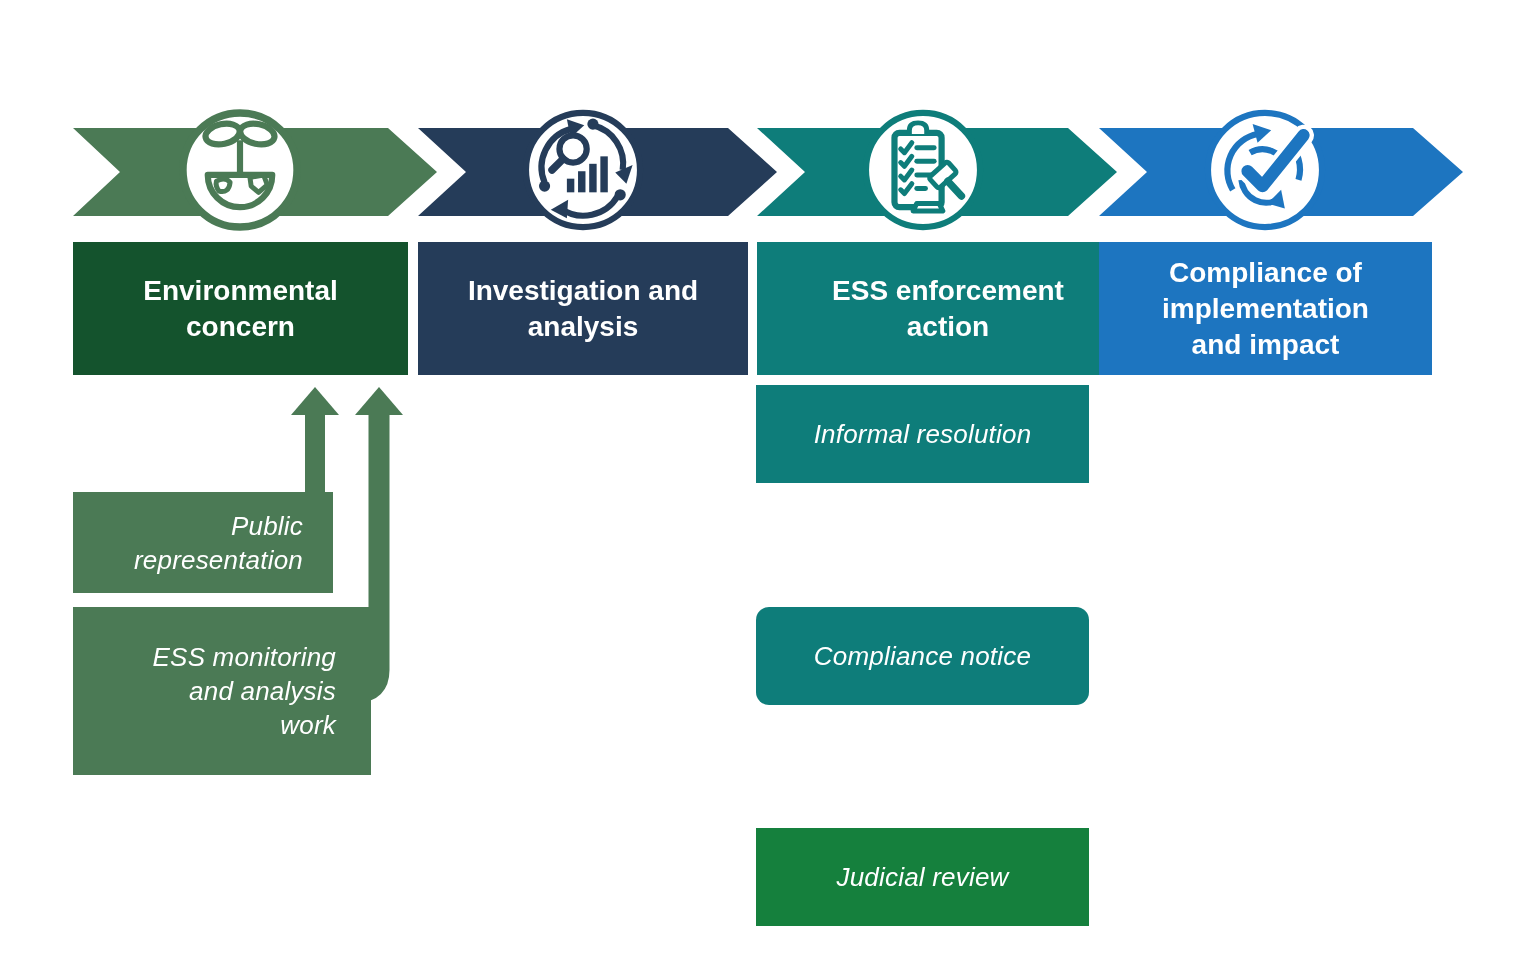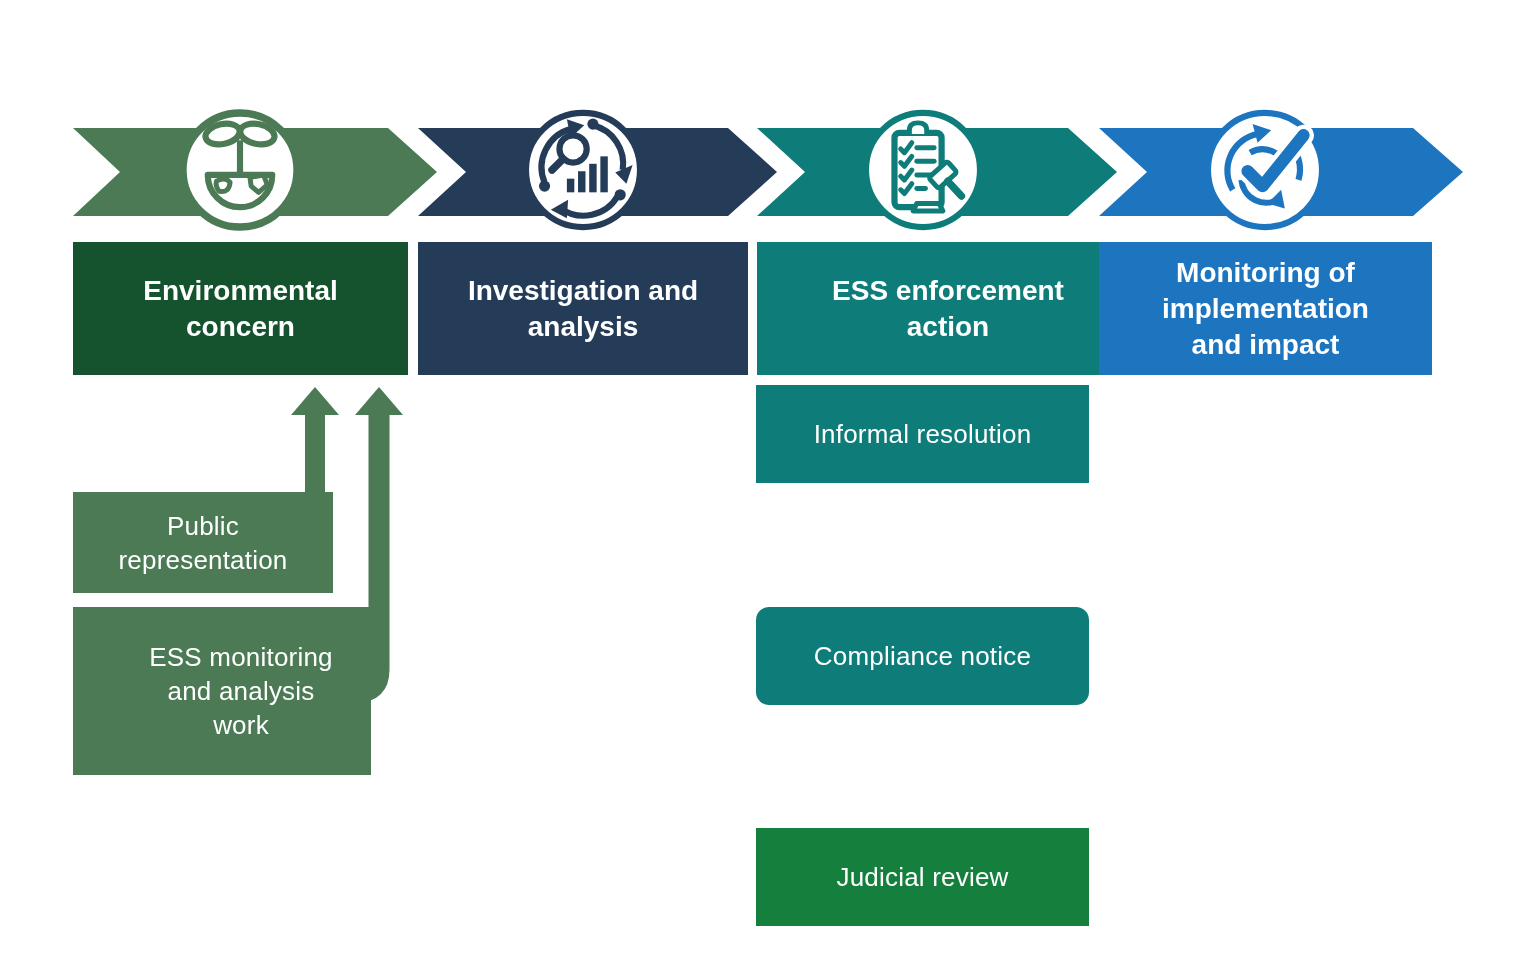--- a/index.html
+++ b/index.html
@@ -29,24 +29,24 @@
   .icon-badge{position:absolute;top:108px;width:124px;height:124px;z-index:3;}
   .icon-badge svg{display:block;width:124px;height:124px;}
   .icon-1{left:178px;}
   .icon-2{left:521px;}
   .icon-3{left:861px;}
   .icon-4{left:1203px;}
   .sub-box{
     position:absolute;z-index:2;
     display:flex;align-items:center;justify-content:center;
     color:#fff;font-weight:400;font-size:26px;line-height:34px;
-    text-align:center;letter-spacing:0.2px;
+    text-align:center;letter-spacing:0.2px;font-style:italic;
   }
   .sub-box span{display:block;}
-  .green-input{left:73px;width:260px;}
+  .green-input{left:73px;width:260px;text-align:right;}
   .gi-0{top:492px;height:101px;}
   .gi-1{top:607px;height:168px;}
   .gi-1 span{max-width:190px;}
   .gi-0 span{max-width:200px;}
   .teal-option{left:756px;width:333px;height:98px;}
   .to-0{top:385px;}
   .to-1{top:496px;}
   .to-2{top:607px;border-radius:13px;}
   .to-3{top:717px;}
   .to-4{top:828px;}
@@ -147,21 +147,21 @@
   <div class="stage-title stage-1" style="background-color: #14532d;">
     <span>Environmental concern</span>
   </div>
   <div class="stage-title stage-2" style="background-color: rgb(37, 60, 89);">
     <span>Investigation and analysis</span>
   </div>
   <div class="stage-title stage-3" style="background-color: rgb(14, 125, 122); padding-left: 25px;">
     <span>ESS enforcement action</span>
   </div>
   <div class="stage-title stage-4" style="background-color: rgb(29, 117, 192);">
-    <span>Monitoring of implementation and impact</span>
+    <span>Compliance of implementation and impact</span>
   </div>
 
   <div class="sub-box green-input gi-0" style="background-color: rgb(75, 122, 85);">
     <span>Public representation</span>
   </div>
   <div class="sub-box green-input gi-1" style="background-color: rgb(75, 122, 85); padding-left: 38px;">
     <span>ESS monitoring and analysis work</span>
   </div>
 
   <div class="sub-box teal-option to-0" style="background-color: rgb(14, 125, 122);">

